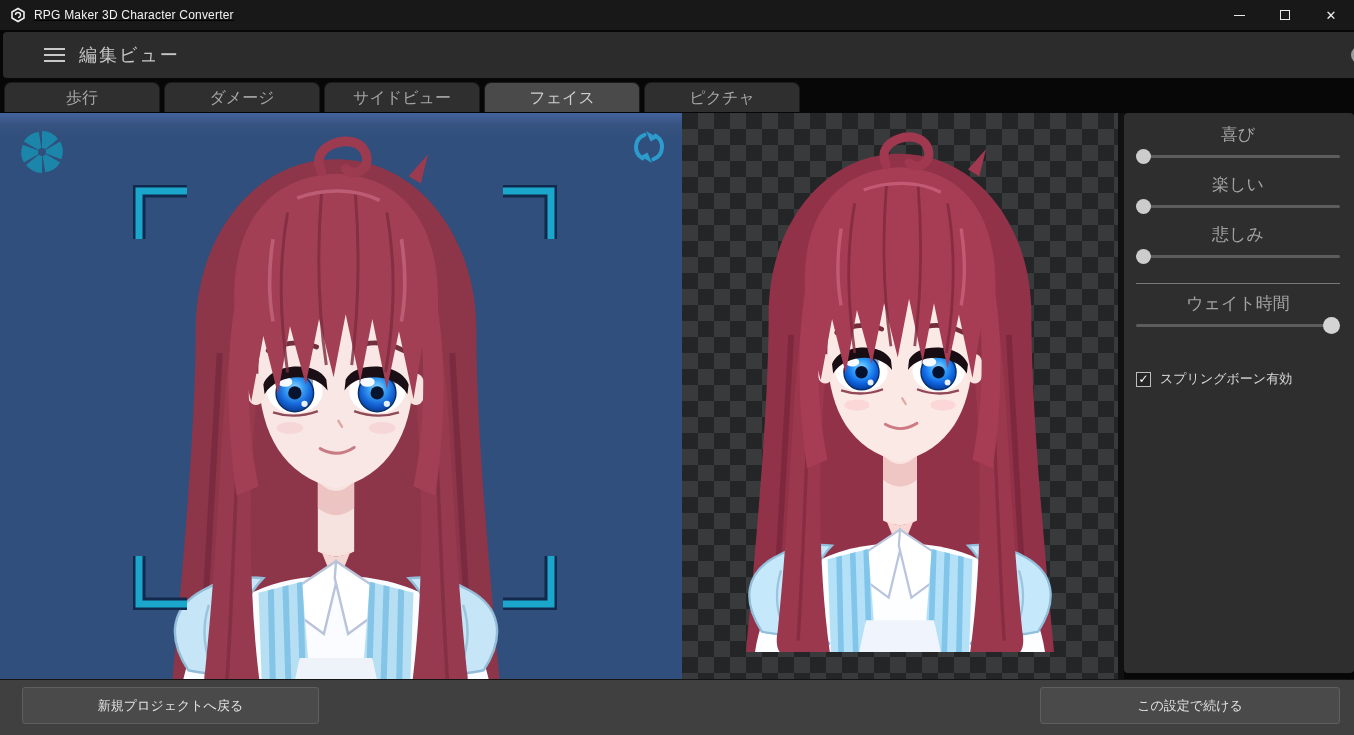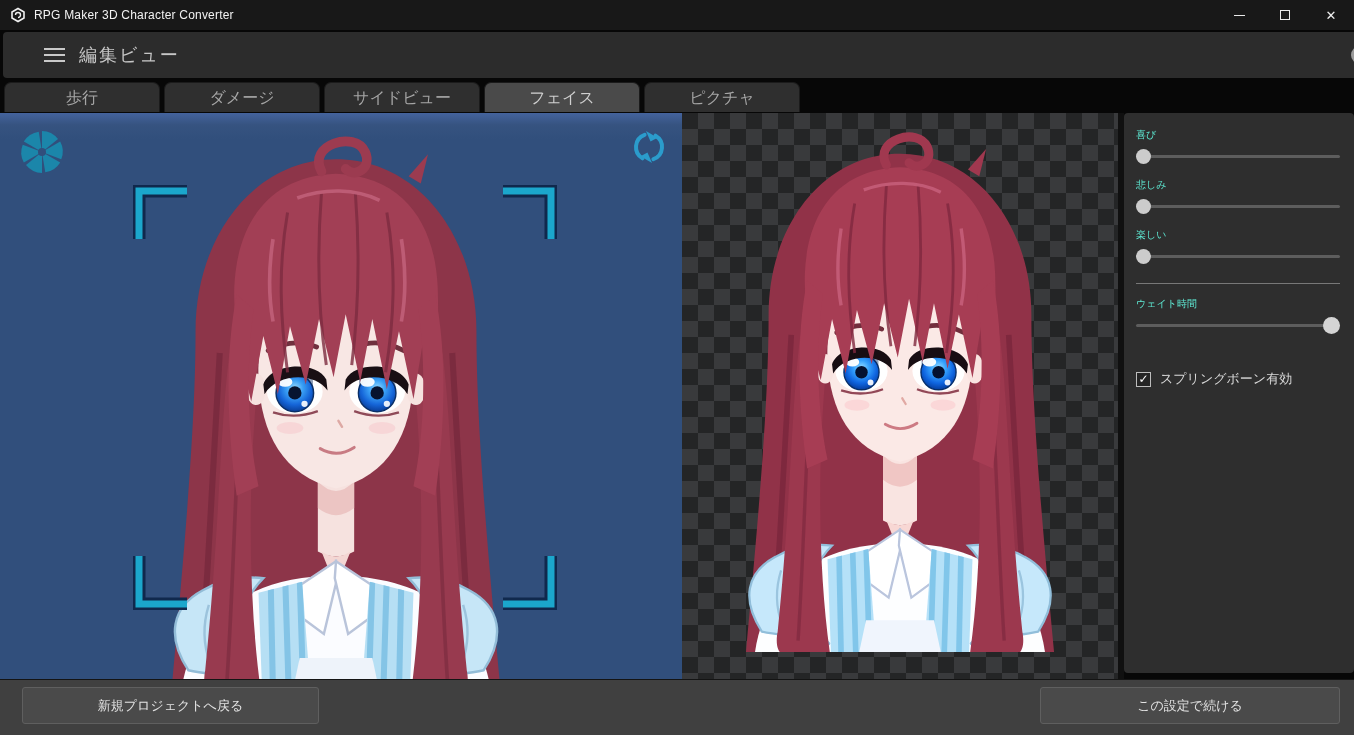--- a/index.html
+++ b/index.html
@@ -2,21 +2,21 @@
 <html><head>
 <meta charset="utf-8">
 <style>
   html,body{margin:0;padding:0;background:#070707;}
   body{width:1354px;height:735px;position:relative;overflow:hidden;
        font-family:"Liberation Sans","DejaVu Sans",sans-serif;
        -webkit-font-smoothing:antialiased;}
 
   
   .titlebar{position:absolute;top:0;left:0;width:1354px;height:30px;background:#181818;
-            display:flex;align-items:center;}
+            display:flex;align-items:center;text-decoration:underline;}
   .app-logo{margin:0 8px 0 10px;display:flex;}
   .app-title{font-size:12px;color:#f2f2f2;letter-spacing:.2px;}
   .win-controls{position:absolute;right:0;top:0;height:30px;display:flex;}
   .win-btn{width:46px;height:30px;display:flex;align-items:center;justify-content:center;color:#e8e8e8;}
   .min-glyph{width:11px;height:0;border-top:1.5px solid #e8e8e8;}
   .max-glyph{width:10px;height:10px;border:1.2px solid #e8e8e8;box-sizing:border-box;}
   .close-glyph{font-size:13px;line-height:13px;color:#efefef;}
 
   
   .headerbar{position:absolute;top:32px;left:3px;width:1348px;height:46px;background:#2c2c2c;
@@ -47,21 +47,21 @@
      background-image:
        linear-gradient(45deg,#393a3c 25%,transparent 25%,transparent 75%,#393a3c 75%),
        linear-gradient(45deg,#393a3c 25%,transparent 25%,transparent 75%,#393a3c 75%);
      background-size:32px 32px;background-position:0 0,16px 16px;}
 
   .side-gap{width:6px;height:566px;background:#101010;}
 
   .sidebar{width:230px;height:560px;background:#2e2e2e;border-radius:4px;
            box-sizing:border-box;padding:14px 14px 0 12px;}
   .srow{height:50px;}
-  .slabel{font-size:10px;color:#5eead4;height:16px;line-height:16px;margin-bottom:6px;}
+  .slabel{font-size:17px;color:#a3a3a3;height:16px;line-height:16px;margin-bottom:6px;text-align:center;}
   .slider{position:relative;height:15px;cursor:pointer;}
   .slider .track{position:absolute;left:0;right:0;top:6px;height:3px;background:#5d5d5d;border-radius:2px;}
   .slider .thumb{position:absolute;top:0;left:0;width:15px;height:15px;border-radius:50%;background:#cccccc;}
   .slider.big .thumb{width:17px;height:17px;top:-1px;background:#d4d4d4;}
   .sdivider{height:1px;background:#787878;margin:6px 0 12px 0;}
   .checkrow{display:flex;align-items:center;gap:9px;margin-top:24px;cursor:pointer;}
   .checkbox{width:15px;height:15px;box-sizing:border-box;border:1px solid #bdbdbd;background:#242424;
             color:#ffffff;font-size:12px;line-height:13px;text-align:center;font-weight:bold;}
   .checklabel{font-size:13px;color:#d8d8d8;}
 
@@ -287,28 +287,28 @@
 
   <div class="sidebar">
     <div class="srow">
       <div class="slabel">喜び</div>
       <div class="slider">
         <div class="track"></div>
         <div class="thumb" style="left: calc(0% + 0px);"></div>
       </div>
     </div>
     <div class="srow">
-      <div class="slabel">悲しみ</div>
+      <div class="slabel">楽しい</div>
       <div class="slider">
         <div class="track"></div>
         <div class="thumb" style="left: calc(0% + 0px);"></div>
       </div>
     </div>
     <div class="srow">
-      <div class="slabel">楽しい</div>
+      <div class="slabel">悲しみ</div>
       <div class="slider">
         <div class="track"></div>
         <div class="thumb" style="left: calc(0% + 0px);"></div>
       </div>
     </div>
 
     <div class="sdivider"></div>
 
     <div class="srow">
       <div class="slabel">ウェイト時間</div>

